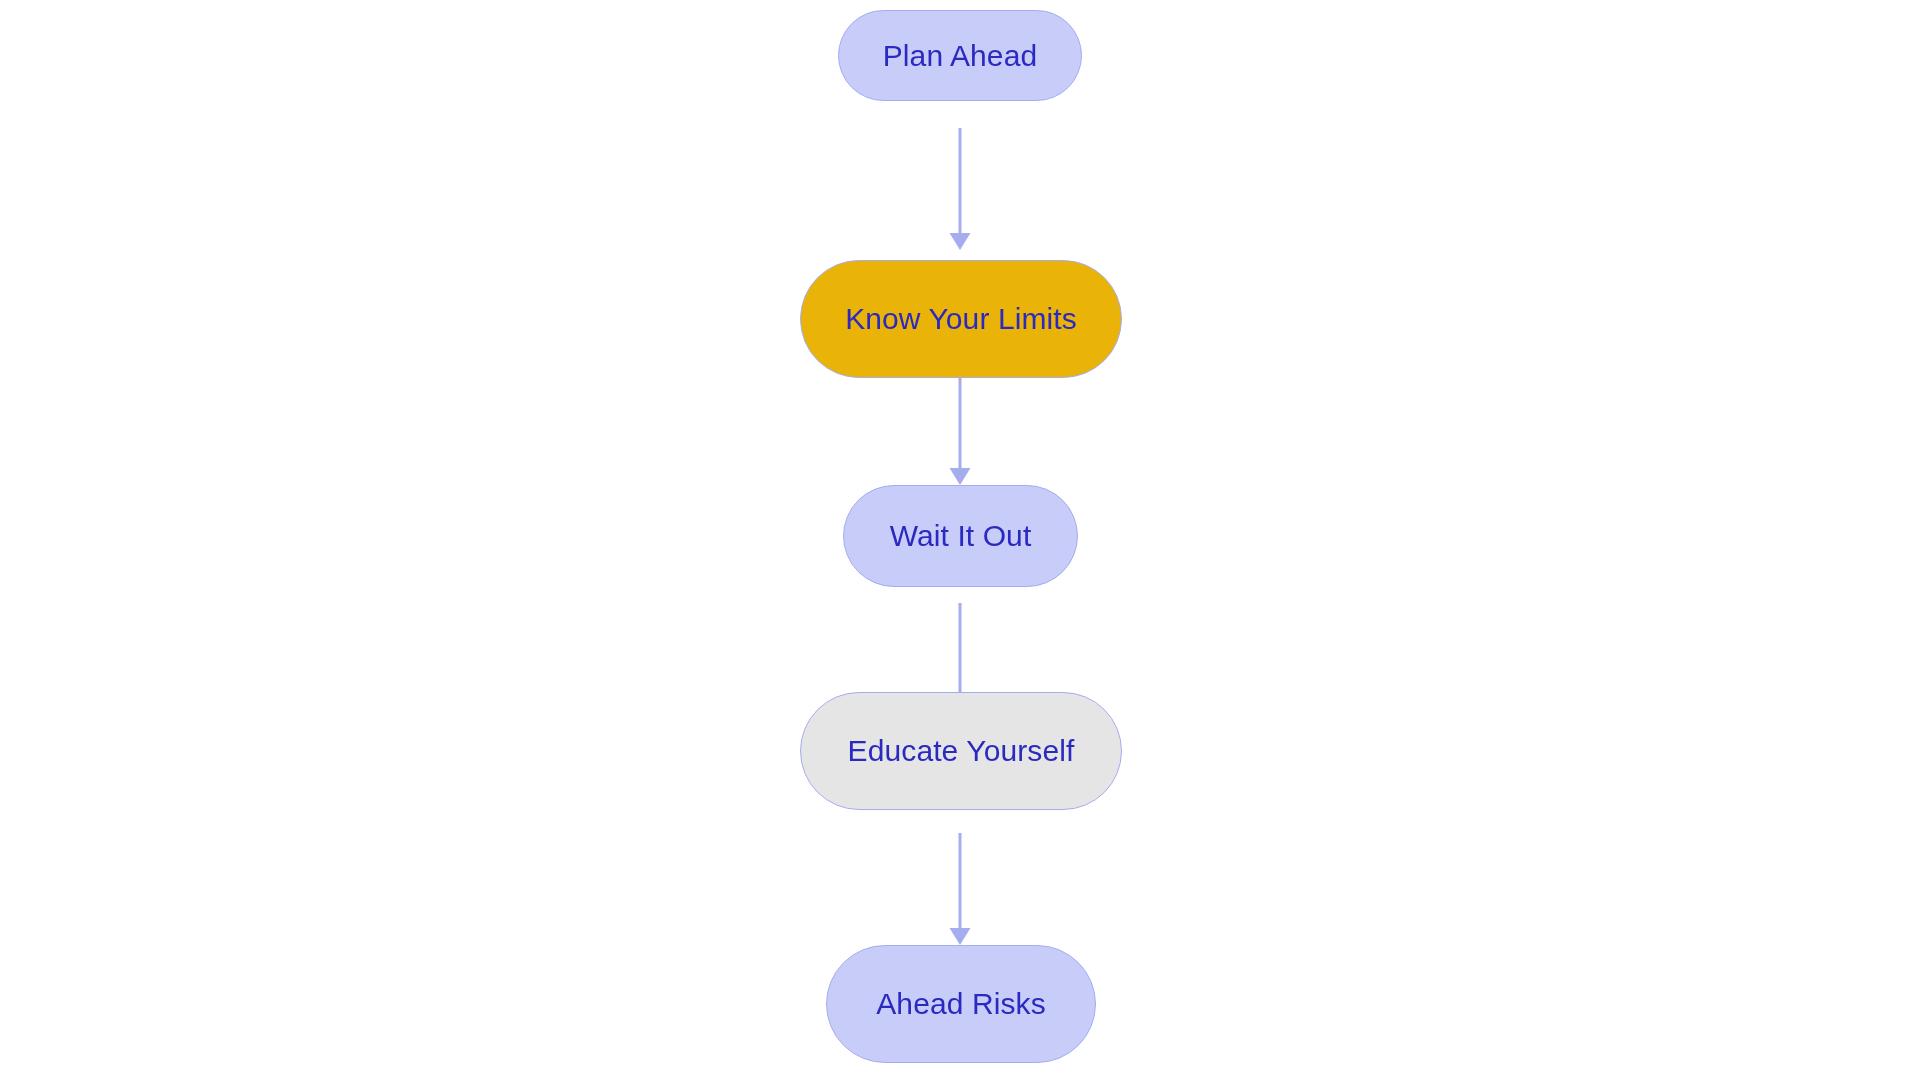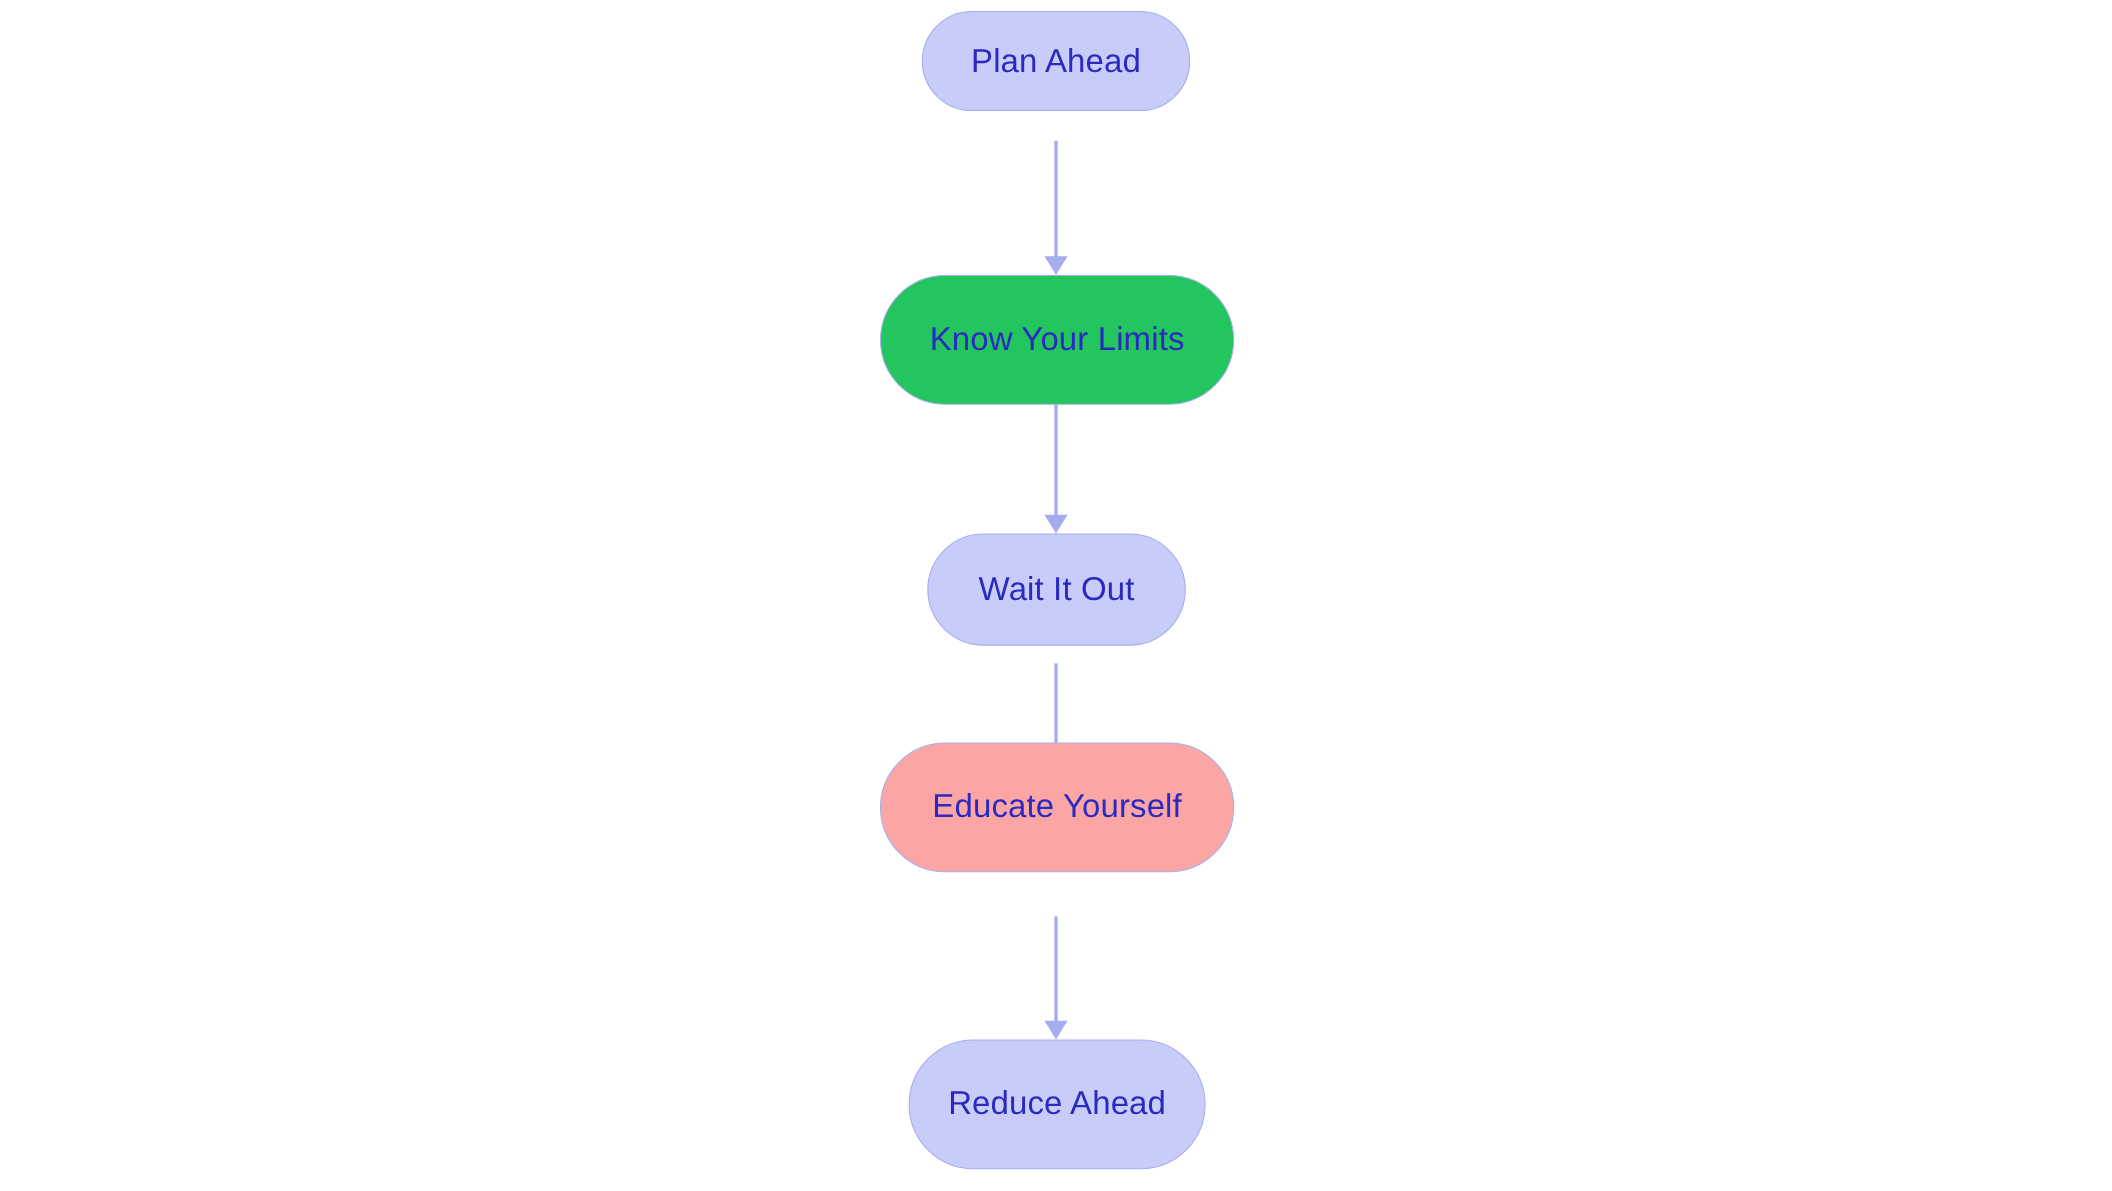--- a/index.html
+++ b/index.html
@@ -73,29 +73,29 @@
         <polygon points="949.5,698 970.5,698 960,715" fill="#a5adef"></polygon>
         <line x1="960" y1="833" x2="960" y2="929" stroke="#a5adef" stroke-width="3"></line>
         <polygon points="949.5,928 970.5,928 960,945" fill="#a5adef"></polygon>
       </g>
   </svg>
 
   <div class="flow-node" style="left: 838px; top: 10px; width: 244px; height: 91px; background: rgb(200, 204, 249); border-color: rgb(165, 173, 239);">
     <span class="flow-node-label" style="color: rgb(42, 42, 192);">Plan Ahead</span>
   </div>
 
-  <div class="flow-node" style="left: 800px; top: 250px; width: 322px; height: 118px; background: #22c55e; border-color: rgb(165, 173, 239);">
+  <div class="flow-node" style="left: 800px; top: 260px; width: 322px; height: 118px; background: #eab308; border-color: rgb(165, 173, 239);">
     <span class="flow-node-label" style="color: rgb(42, 42, 192);">Know Your Limits</span>
   </div>
 
   <div class="flow-node" style="left: 843px; top: 485px; width: 235px; height: 102px; background: rgb(200, 204, 249); border-color: rgb(165, 173, 239);">
     <span class="flow-node-label" style="color: rgb(42, 42, 192);">Wait It Out</span>
   </div>
 
-  <div class="flow-node" style="left: 800px; top: 675px; width: 322px; height: 118px; background: #fca5a5; border-color: rgb(165, 173, 239);">
+  <div class="flow-node" style="left: 800px; top: 692px; width: 322px; height: 118px; background: #e5e5e5; border-color: rgb(165, 173, 239);">
     <span class="flow-node-label" style="color: rgb(42, 42, 192);">Educate Yourself</span>
   </div>
 
   <div class="flow-node" style="left: 826px; top: 945px; width: 270px; height: 118px; background: rgb(200, 204, 249); border-color: rgb(165, 173, 239);">
-    <span class="flow-node-label" style="color: rgb(42, 42, 192);">Reduce Ahead</span>
+    <span class="flow-node-label" style="color: rgb(42, 42, 192);">Ahead Risks</span>
   </div>
 
 </div>
 
 </body></html>

